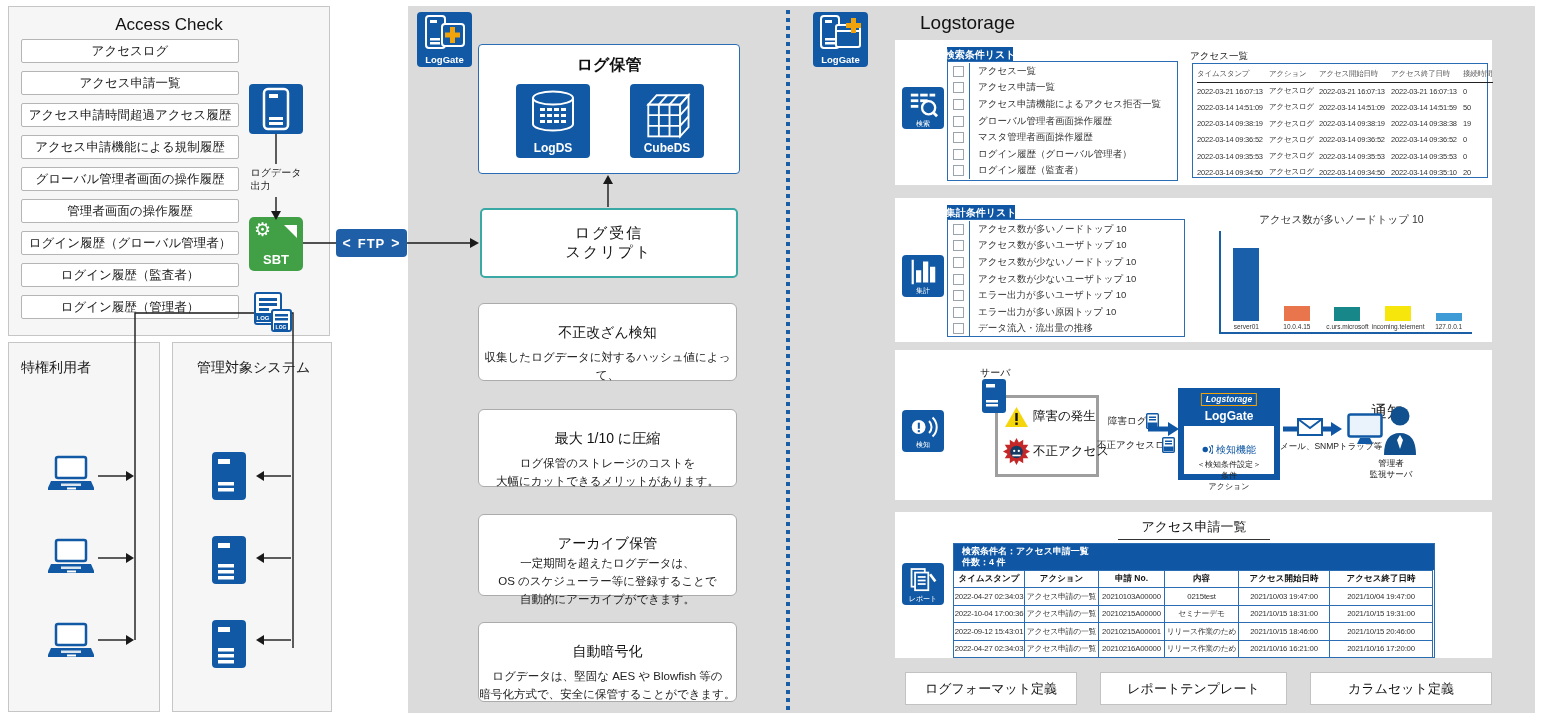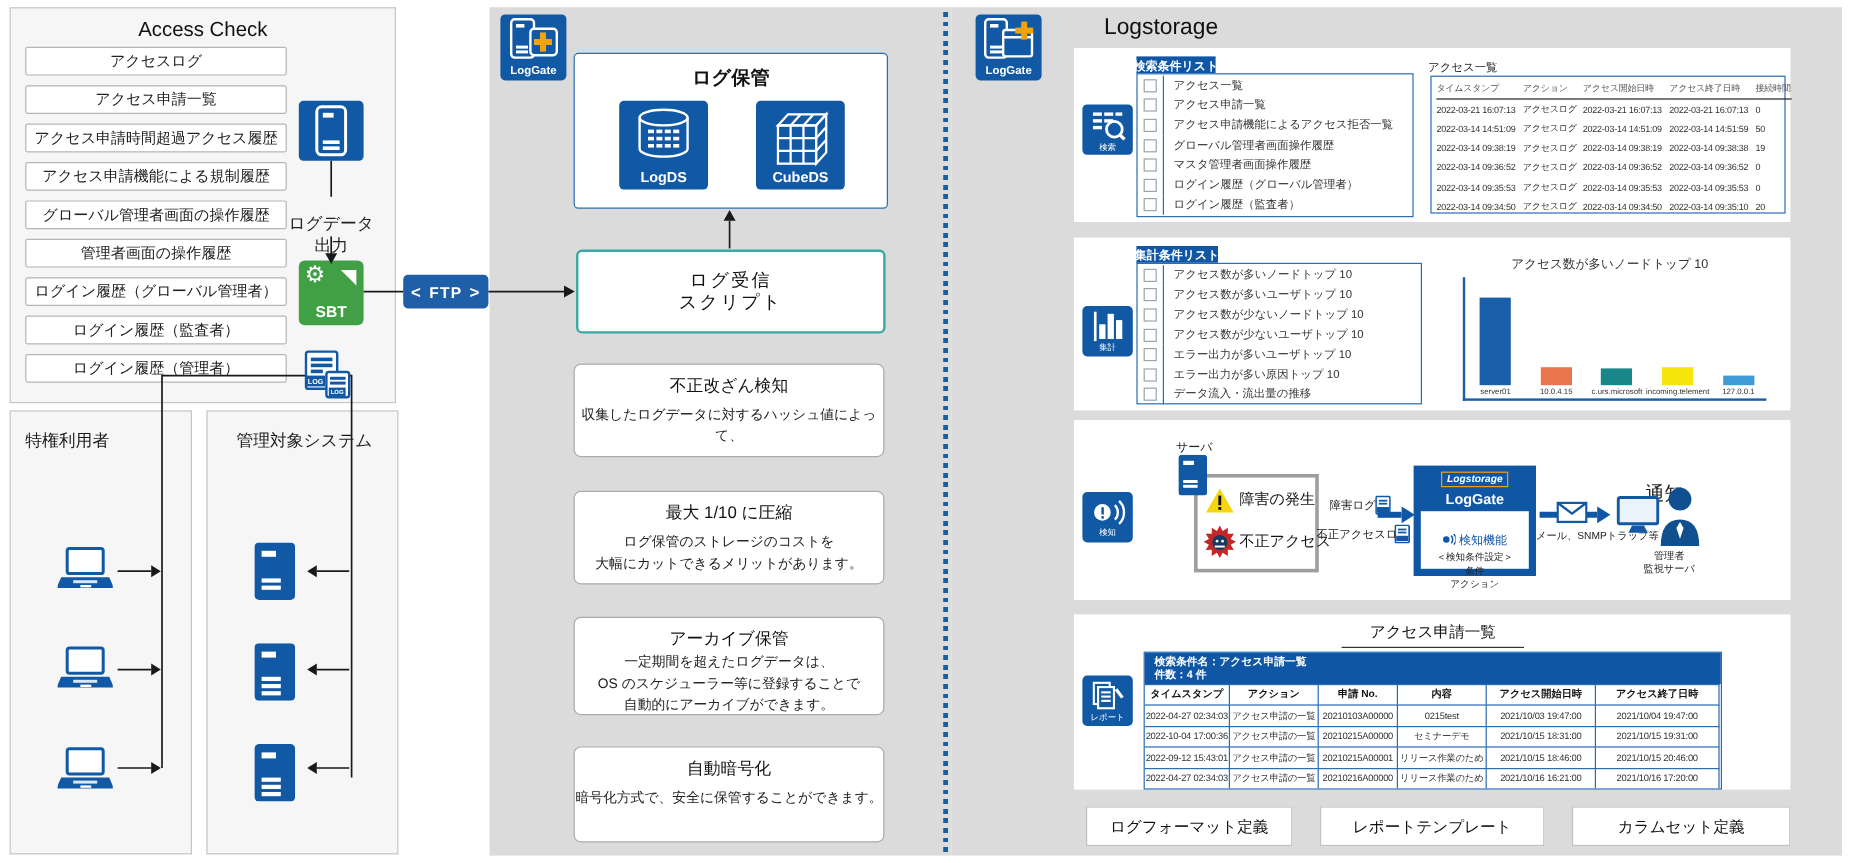--- a/index.html
+++ b/index.html
@@ -10,21 +10,21 @@
   .card{position:absolute;background:#fff}
   .ptitle{font-size:14px;color:#1a1a1a}
   .ac-item{background:#fff;border:1px solid #b5b5b5;border-radius:2px;height:22px;display:flex;align-items:center;justify-content:center;font-size:12.5px;color:#222;margin-bottom:8px;white-space:nowrap}
   .icon-sq{position:absolute;background:#1159a4;border-radius:4px;display:flex;flex-direction:column;align-items:center;justify-content:center;color:#fff}
   .icon-sq .ilbl{font-size:7px;line-height:1;margin-top:1px;color:#fff}
   .tab{position:absolute;background:#0f57a4;color:#fff;font-size:10px;font-weight:bold;display:flex;align-items:center;justify-content:center;white-space:nowrap}
   .listbox{position:absolute;background:#fff;border:1.5px solid #2a6db5;box-sizing:border-box;padding-top:1px}
   .chk-row{display:flex;align-items:center;height:16.6px}
   .cb{width:9px;height:9px;border:1px solid #9aa4ad;background:#fff;margin:0 5px;flex:none}
   .chk-label{border-left:1px solid #2a6db5;padding-left:8px;font-size:9.5px;color:#333;height:100%;display:flex;align-items:center;flex:1;white-space:nowrap}
-  .feature{position:absolute;left:478px;width:259px;background:#fff;border:1px solid #ababab;border-radius:6px;text-align:center;box-sizing:border-box;padding-top:9px}
+  .feature{position:absolute;left:478px;width:259px;background:#fff;border:1px solid #ababab;border-radius:6px;text-align:center;box-sizing:border-box;padding-top:20px}
   .feature .ft{font-size:14px;color:#111;margin-bottom:7px}
   .feature .fl{font-size:11.5px;color:#222;line-height:1.55}
   .bluebox{position:absolute;background:#fff;border:1.5px solid #2a6db5;border-radius:4px;box-sizing:border-box}
   .t1{display:grid;grid-template-columns:72px 50px 72px 72px 30px;font-size:7.5px;letter-spacing:-0.2px;padding:2px 4px}
   .t1 div{height:16.2px;display:flex;align-items:center;white-space:nowrap}
   .t1 .h{color:#555;border-bottom:1.2px solid #222}
   .t1 .c{color:#333}
   .t2{position:absolute;border:1.5px solid #2a6db5;box-sizing:border-box;background:#fff}
   .t2band{background:#0f57a4;color:#fff;font-size:9px;font-weight:bold;padding:2px 8px;line-height:1.2}
   .t2grid{display:grid;grid-template-columns:71px 74px 66px 74px 91px 103px}
@@ -63,21 +63,21 @@
   </section>
 
   <div class="icon-sq" style="left:249px;top:84px;width:54px;height:50px">
     <svg width="40" height="44" viewBox="0 0 40 44">
         <rect x="8" y="2" width="24" height="40" rx="4" fill="none" stroke="#fff" stroke-width="2.5"></rect>
         <rect x="13" y="7" width="9" height="4" fill="#fff"></rect>
         <rect x="13" y="30" width="14" height="3" fill="#fff"></rect>
         <rect x="13" y="35" width="14" height="3" fill="#fff"></rect>
       </svg>
   </div>
-  <div class="small" style="left:276px;top:178px;transform:translateX(-50%);text-align:center;font-size:14px;line-height:1.25">
+  <div class="small" style="left:276px;top:167px;transform:translateX(-50%);font-size:10px;line-height:1.25">
     <div>ログデータ</div>
       <div>出力</div>
   </div>
   <div class="abs" style="left:249px;top:217px;width:54px;height:54px;background:#41a046;border-radius:5px">
     <div style="position:absolute;left:5px;top:1px;color:#fff;font-size:19px">⚙</div>
     <svg class="abs" style="right:5px;top:7px" width="15" height="15" viewBox="0 0 15 15">
         <polygon points="1,1 14,1 14,14" fill="#fff"></polygon>
       </svg>
     <div style="position:absolute;bottom:4px;width:100%;text-align:center;color:#fff;font-weight:bold;font-size:13px">SBT</div>
   </div>
@@ -221,20 +221,21 @@
     <div class="fl">大幅にカットできるメリットがあります。</div>
   </div>
   <div class="feature" style="top:514px;height:82px">
     <div class="ft" style="margin-bottom:2px">アーカイブ保管</div>
     <div class="fl">一定期間を超えたログデータは、</div>
     <div class="fl">OS のスケジューラー等に登録することで</div>
     <div class="fl">自動的にアーカイブができます。</div>
   </div>
   <div class="feature" style="top:622px;height:80px">
     <div class="ft">自動暗号化</div>
+    <div class="fl">ログデータは、堅固な AES や Blowfish 等の</div>
     <div class="fl">暗号化方式で、安全に保管することができます。</div>
   </div>
 
   <div class="dotline"></div>
 
   <section class="gpanel" style="left:793px;top:6px;width:742px;height:707px"></section>
 
   <div class="abs" style="left:813px;top:12px;width:55px;height:55px;background:#1159a4;border-radius:4px;z-index:3">
     <svg width="55" height="42" viewBox="0 0 55 42">
         <rect x="8" y="4" width="18" height="32" rx="3" fill="none" stroke="#fff" stroke-width="2"></rect>

